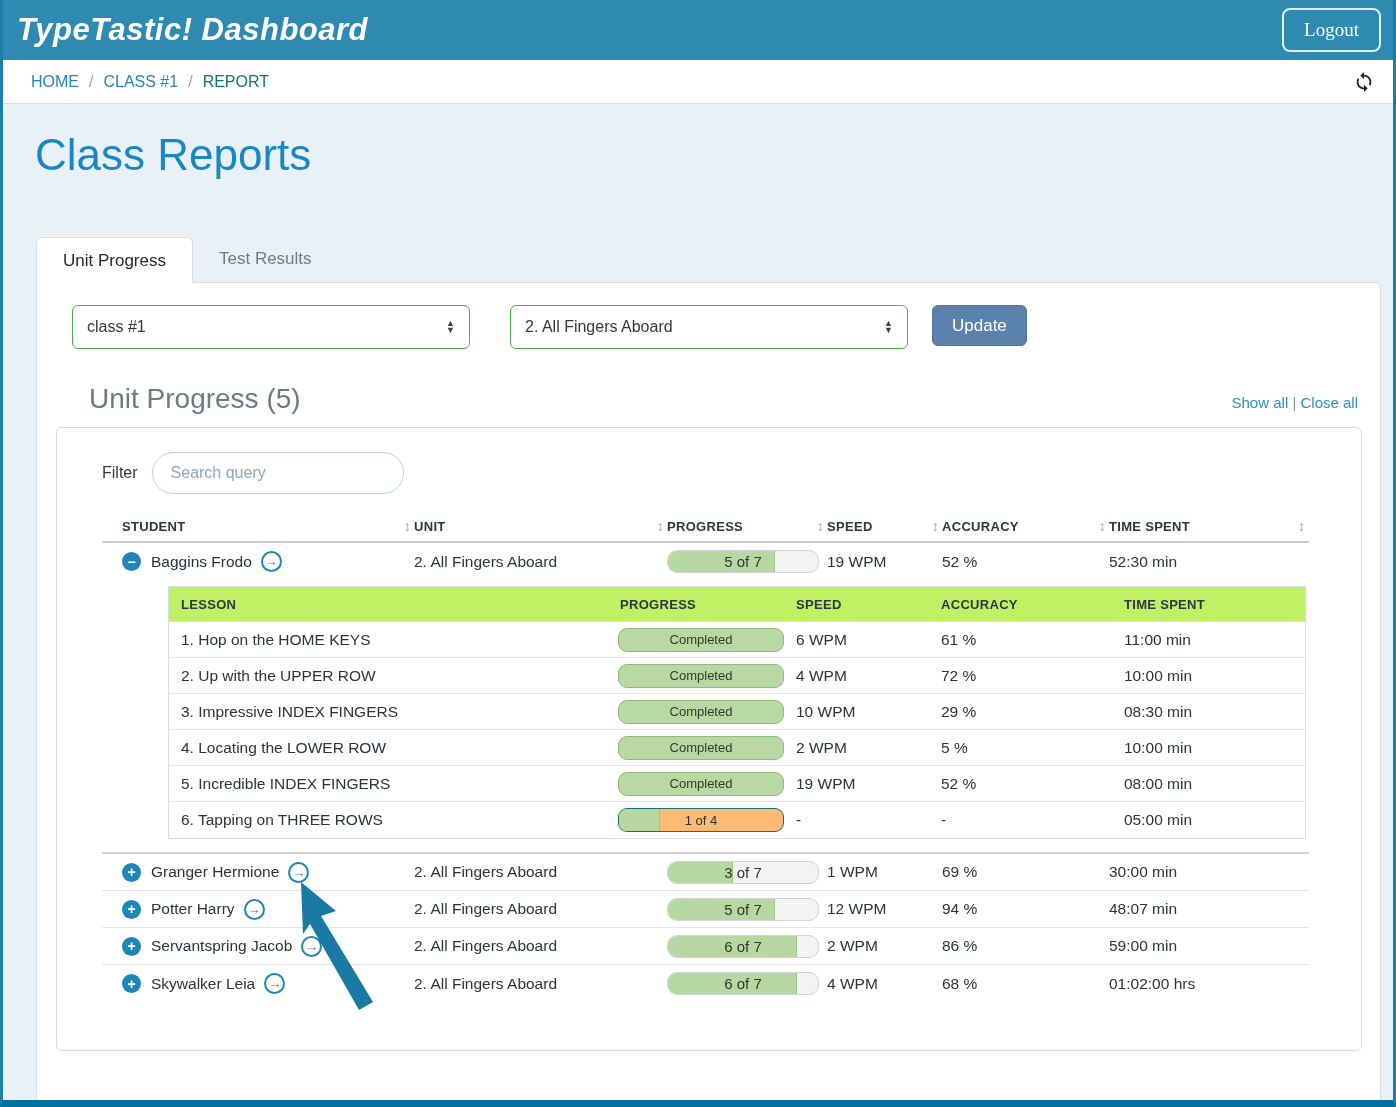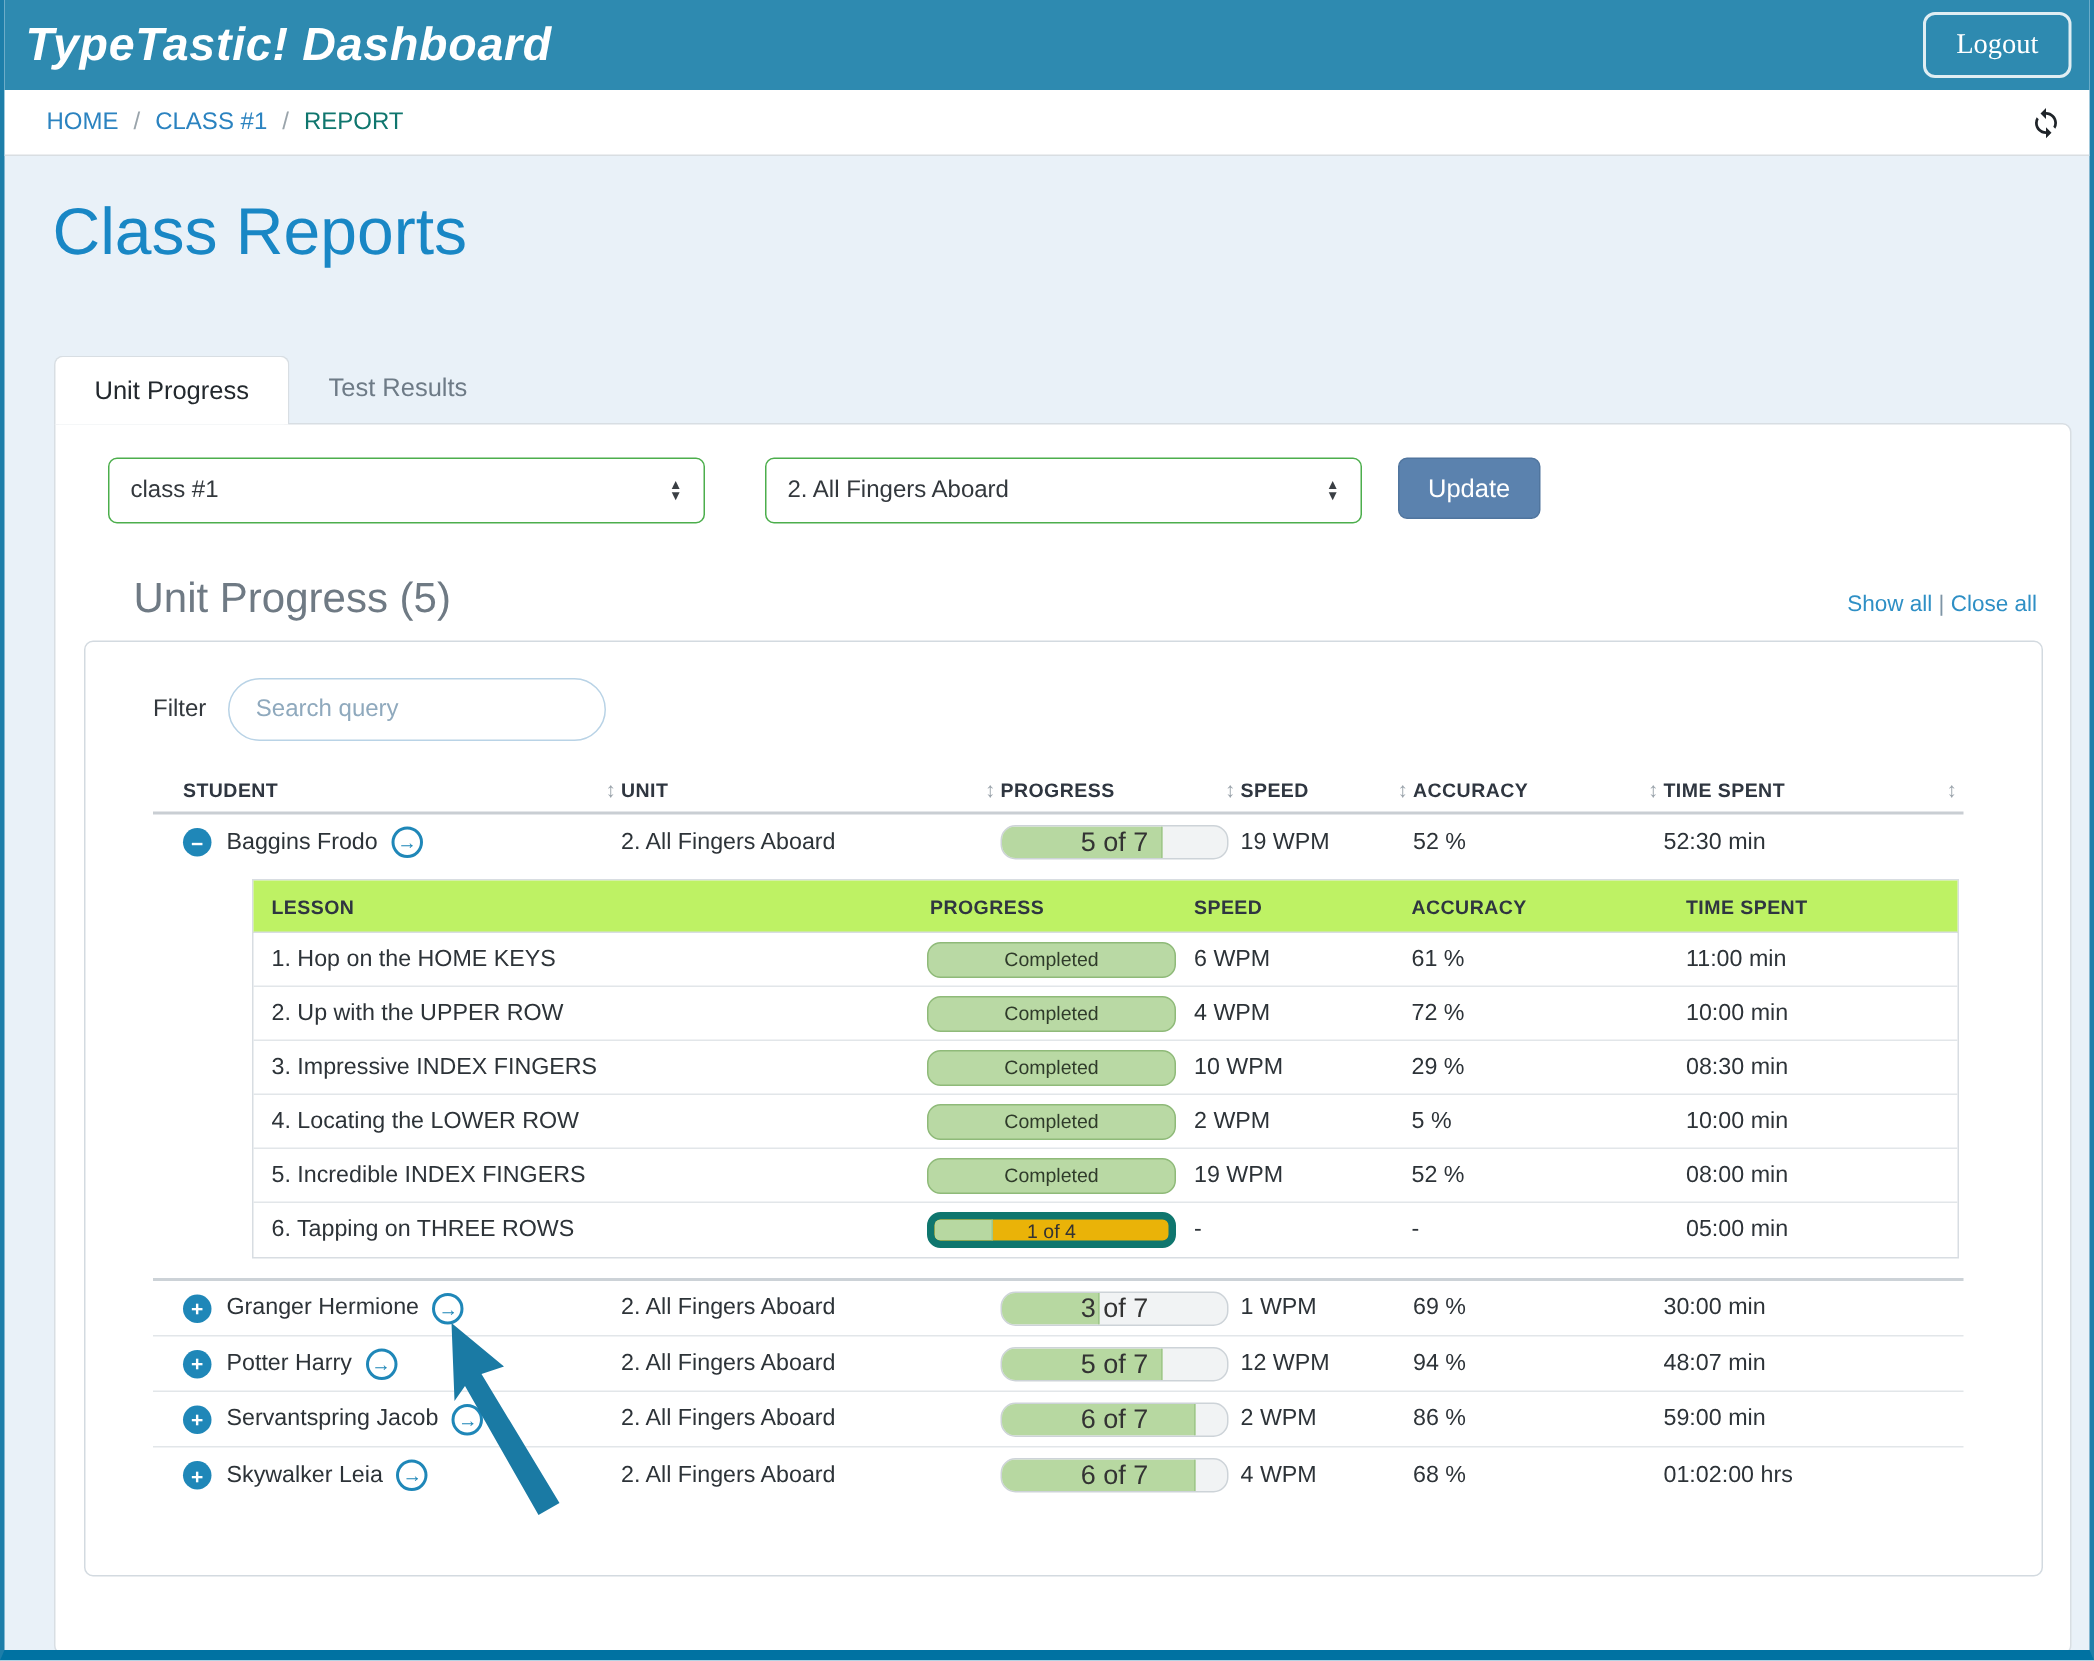--- a/index.html
+++ b/index.html
@@ -89,37 +89,37 @@
     display:inline-flex; align-items:center; justify-content:center; font-size:14px; font-weight:bold;
     line-height:1; margin-right:10px; cursor:pointer; flex:none; }
   .goto{ width:21px; height:21px; border-radius:50%; border:2px solid #1f87b8; color:#1f87b8;
     display:inline-flex; align-items:center; justify-content:center; font-size:13px; font-weight:bold;
     margin-left:9px; cursor:pointer; flex:none; }
 
   .pbar{ position:relative; width:152px; height:23px; background:#f1f3f4; border:1px solid #cdd3d8;
     border-radius:10px; overflow:hidden; }
   .pfill{ position:absolute; left:0; top:0; bottom:0; background:#b7d8a1; border-right:1px solid #9fc78a; }
   .plabel{ position:absolute; inset:0; display:flex; align-items:center; justify-content:center;
-    font-size:18px; color:#333; }
+    font-size:15px; color:#333; }
 
   
   .lesson-table{ margin:6px 3px 0 66px; border:1px solid #d8dde2; font-size:15.5px; }
   .lrow{ display:flex; align-items:center; height:36px; border-bottom:1px solid #e2e6e9; }
   .lrow:last-child{ border-bottom:none; }
   .lhead{ height:35px; background:#bef264; border-bottom:1px solid #d8dde2; font-size:13px;
     font-weight:bold; color:#2f3640; letter-spacing:.3px; }
   .l-lesson{ width:449px; padding-left:12px; }
   .l-progress{ width:166px; }
   .l-speed{ width:145px; padding-left:12px; }
   .l-accuracy{ width:183px; padding-left:12px; }
   .l-time{ flex:1; padding-left:12px; }
 
   .badge{ width:100%; height:24px; background:#b9d9a4; border:1px solid #8fba79; border-radius:9px;
     display:flex; align-items:center; justify-content:center; font-size:13px; color:#2f3b2a; }
-  .lbar{ position:relative; width:100%; height:24px; background:#eab308; border:5px solid #0f766e;
+  .lbar{ position:relative; width:100%; height:24px; background:#fdba74; border:1px solid #0f766e;
     border-radius:9px; overflow:hidden;text-align:center; }
   .lbar .pfill{ border-right:1px solid #9fc78a; }
   .lbar .plabel{ font-size:13px; }
 
   
   .annot{ position:absolute; left:0; top:0; width:1396px; height:1107px; pointer-events:none; z-index:10; }
 </style>
 </head>
 <body>
 

